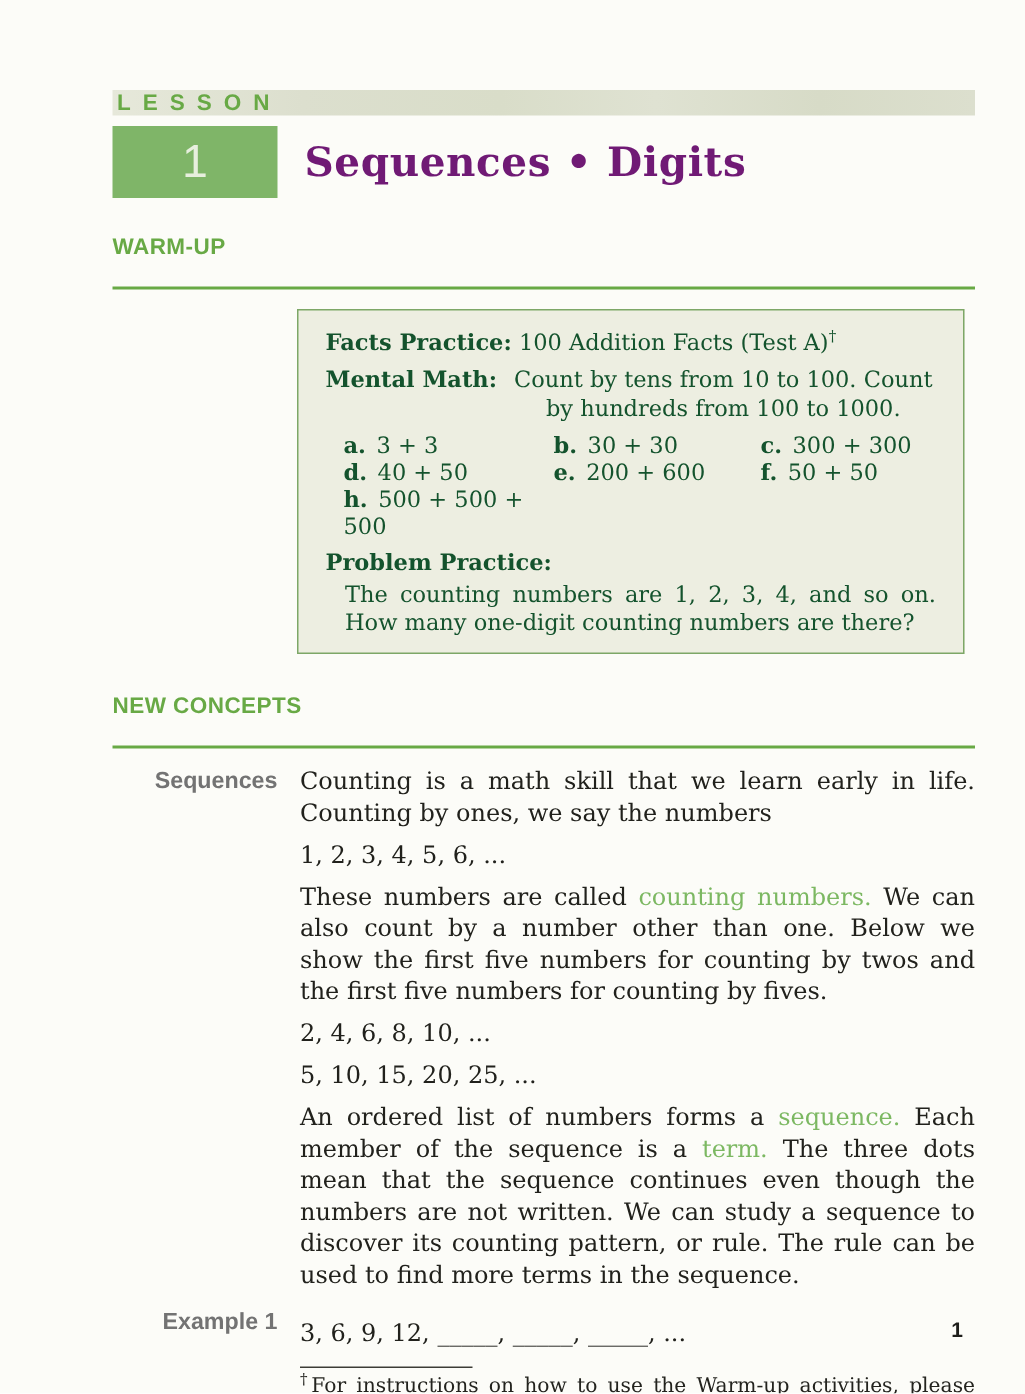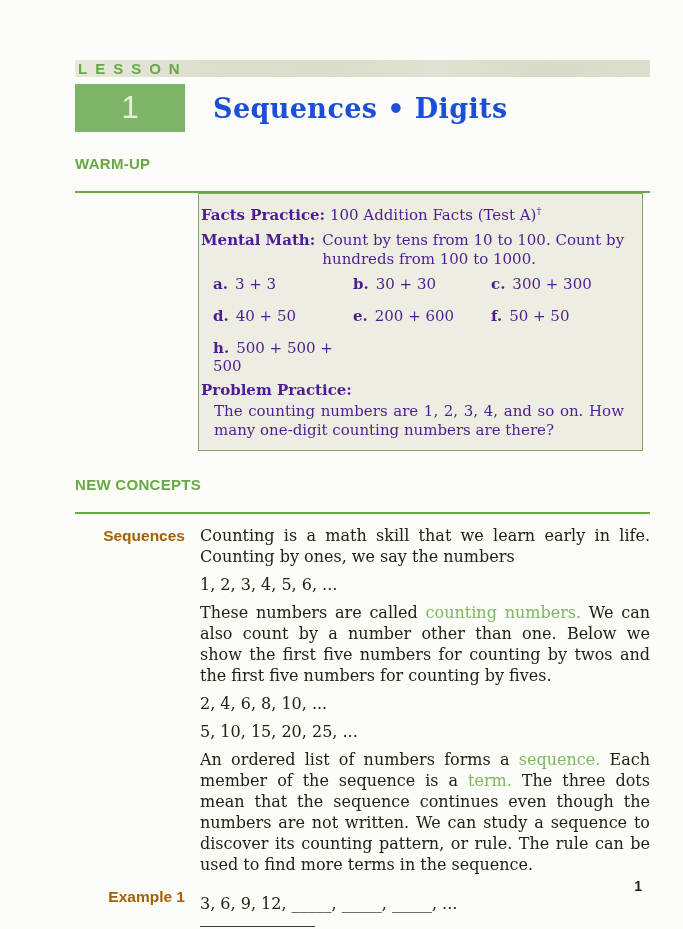--- a/index.html
+++ b/index.html
@@ -32,67 +32,67 @@
   .numbox {
     width:110px; height:48px; flex-shrink:0;
     background:var(--lesson-box-bg,#7fb568);
     display:flex; align-items:center; justify-content:center;
   }
   .numbox span {
     font-family:"Liberation Sans", sans-serif;
     font-weight:400; font-size:31px; color:#e7efde;
   }
   .lesson-title {
-    margin-left:28px;
+    margin-left:18px;
     font-weight:700; font-size:27px; letter-spacing:0.4px;
-    color:#1d4ed8;
+    color:#701a75;
   }
 
   
   .sect {
     border-bottom:2px solid var(--green-heading,#68a945);
     padding-bottom:18px;
   }
   .sect-warmup { margin-top:22px; }
   .sect-newconcepts { margin-top:24px; }
   .sect span {
     font-family:"Liberation Sans", sans-serif;
     font-weight:700; font-size:15px; letter-spacing:0.3px;
     color:var(--green-heading,#68a945);
   }
 
   
   .facts-box {
     box-sizing:border-box;
-    margin-left:123px;
+    margin-top:13px; margin-left:123px;
     width:445px;
     border:1.5px solid var(--box-border,#7da767);
     background:var(--box-bg,#edeee1);
-    padding:12px 16px 11px 2px;
-    font-size:15px; line-height:19px; color:#4c1d95;
+    padding:12px 16px 11px 18px;
+    font-size:15px; line-height:19px; color:#14532d;
   }
   .bold { font-weight:700; }
   .mm-row { margin-top:6px; display:flex; }
   .mm-label { font-weight:700; white-space:nowrap; margin-right:7px; }
-  .mm-text { flex:1; }
+  .mm-text { flex:1;text-align:center; }
   .probs {
     margin-top:6px; margin-left:12px;
     display:grid; grid-template-columns:140px 138px 1fr;
-    row-gap:14px; line-height:18px;
+    row-gap:0px; line-height:18px;
   }
   .prob b { margin-right:7px; }
   .ps-label { margin-top:6px; font-weight:700; }
   .ps-text { margin:2px 2px 0 13px; text-align:justify; line-height:18.5px; }
 
   
   .row { display:flex; margin-top:11px; }
   .label-col {
     width:110px; flex-shrink:0; text-align:right;
     font-family:"Liberation Sans", sans-serif;
-    font-weight:700; font-size:15.5px; color:#a16207;
+    font-weight:700; font-size:15.5px; color:#737373;
     padding-top:2px;
   }
   .body-col {
     margin-left:15px; flex:1;
     font-size:16px; line-height:21px;
     text-align:justify;
   }
   .body-col p { margin:0; }
   .center { text-align:left; margin:7px 0; }
   .green { color:var(--green-light-text,#7cb862); }

